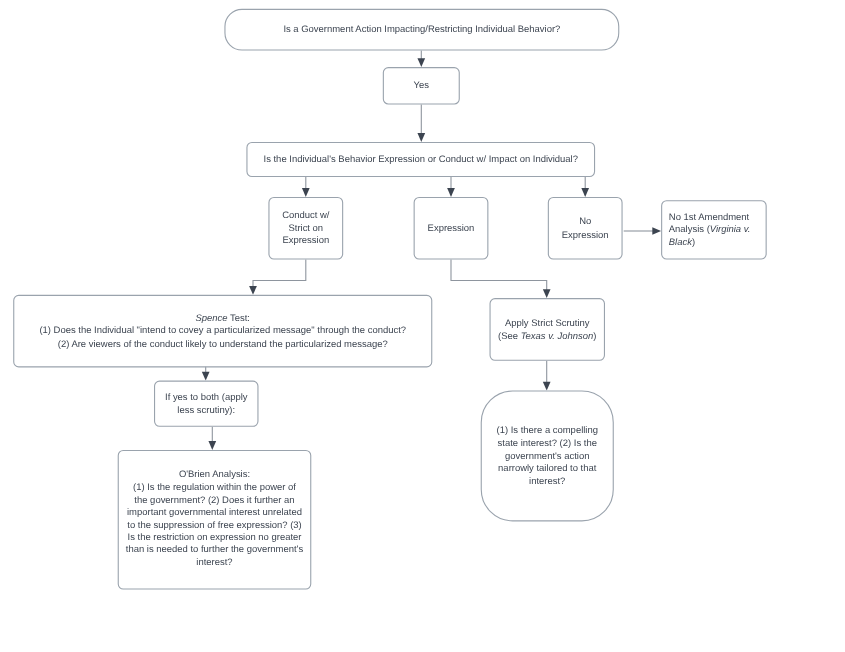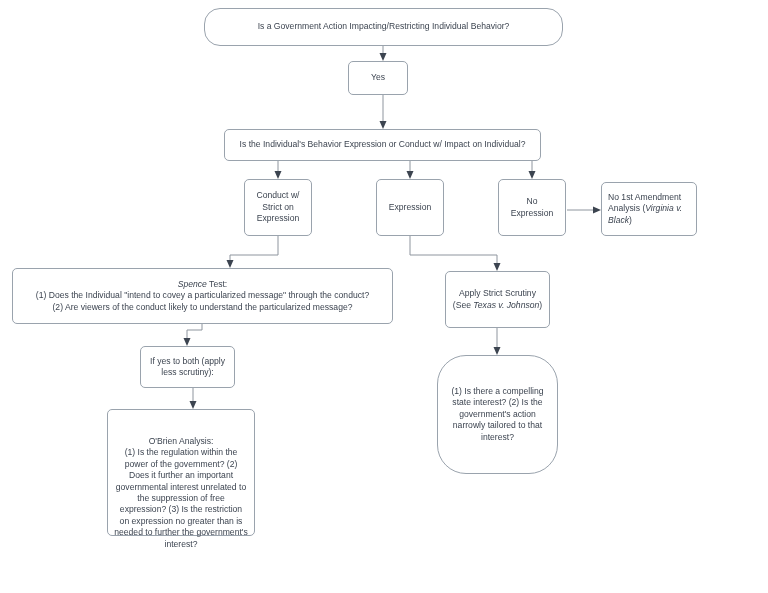--- a/index.html
+++ b/index.html
@@ -94,21 +94,21 @@
     <polygon class="ahead" points="193,409 189.5,401 196.5,401"></polygon>
 
     <line x1="497" y1="328" x2="497" y2="348"></line>
     <polygon class="ahead" points="497,355 493.5,347 500.5,347"></polygon>
   </svg>
 
   <div class="node" style="left:204px; top:8px; width:359px; height:38px;border-radius:16px;">
     <span class="txt">Is a Government Action Impacting/Restricting Individual Behavior?</span>
   </div>
 
-  <div class="node" style="left:348px; top:61px; width:60px; height:34px;">
+  <div class="node" style="left:348px; top:61px; width:70px; height:34px;">
     <span class="txt">Yes</span>
   </div>
 
   <div class="node" style="left:224px; top:129px; width:317px; height:32px;">
     <span class="txt">
       <span>Is the Individual's Behavior Expression or Conduct w/ Impact on</span>
       <span>Individual?</span>
     </span>
   </div>
 
@@ -130,36 +130,36 @@
       <span>Expression</span>
     </span>
   </div>
 
   <div class="node" style="left:601px; top:182px; width:96px; height:54px;">
     <span class="txt" style="text-align:left;">
       <span>No 1st Amendment Analysis (</span><i>Virginia v. Black</i><span>)</span>
     </span>
   </div>
 
-  <div class="node" style="left:12px; top:268px; width:381px; height:56px;">
+  <div class="node" style="left:12px; top:268px; width:381px; height:66px;">
     <span class="txt">
       <i>Spence</i><span> Test:</span><br>
       <span>(1) Does the Individual "intend to covey a particularized message" through the conduct?</span><br>
       <span>(2) Are viewers of the conduct likely to understand the particularized message?</span>
     </span>
   </div>
 
   <div class="node" style="left:140px; top:346px; width:95px; height:42px;">
     <span class="txt">
       <span>If yes to both (apply</span>
       <span>less scrutiny):</span>
     </span>
   </div>
 
-  <div class="node" style="left:107px; top:409px; width:148px; height:127px; align-items:flex-start; padding-top:26px;">
+  <div class="node" style="left:107px; top:409px; width:176px; height:127px; align-items:flex-start; padding-top:16px;">
     <span class="txt">
       <span>O'Brien Analysis:</span><br>
       <span>(1) Is the regulation within the power of the government?</span>
       <span>(2) Does it further an important governmental interest unrelated to the suppression of free expression?</span>
       <span>(3) Is the restriction on expression no greater than is needed to further the government's interest?</span>
     </span>
   </div>
 
   <div class="node" style="left:445px; top:271px; width:105px; height:57px;">
     <span class="txt">

